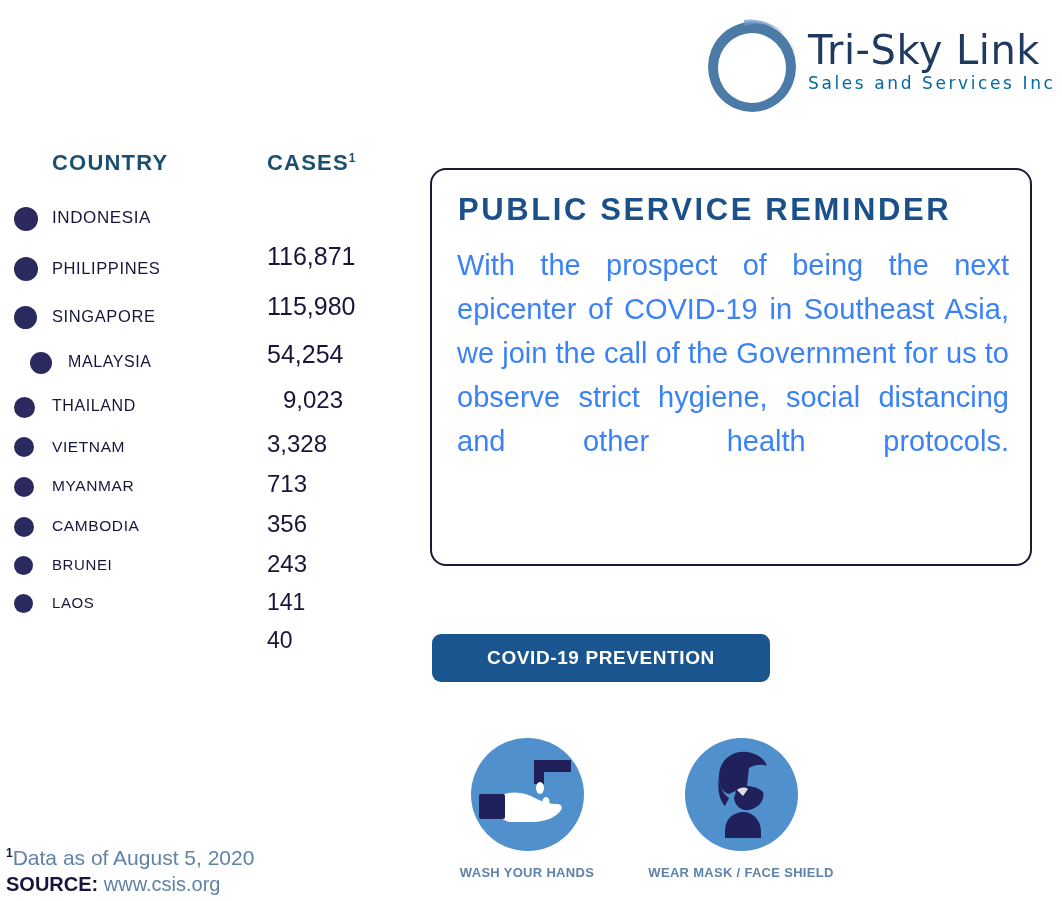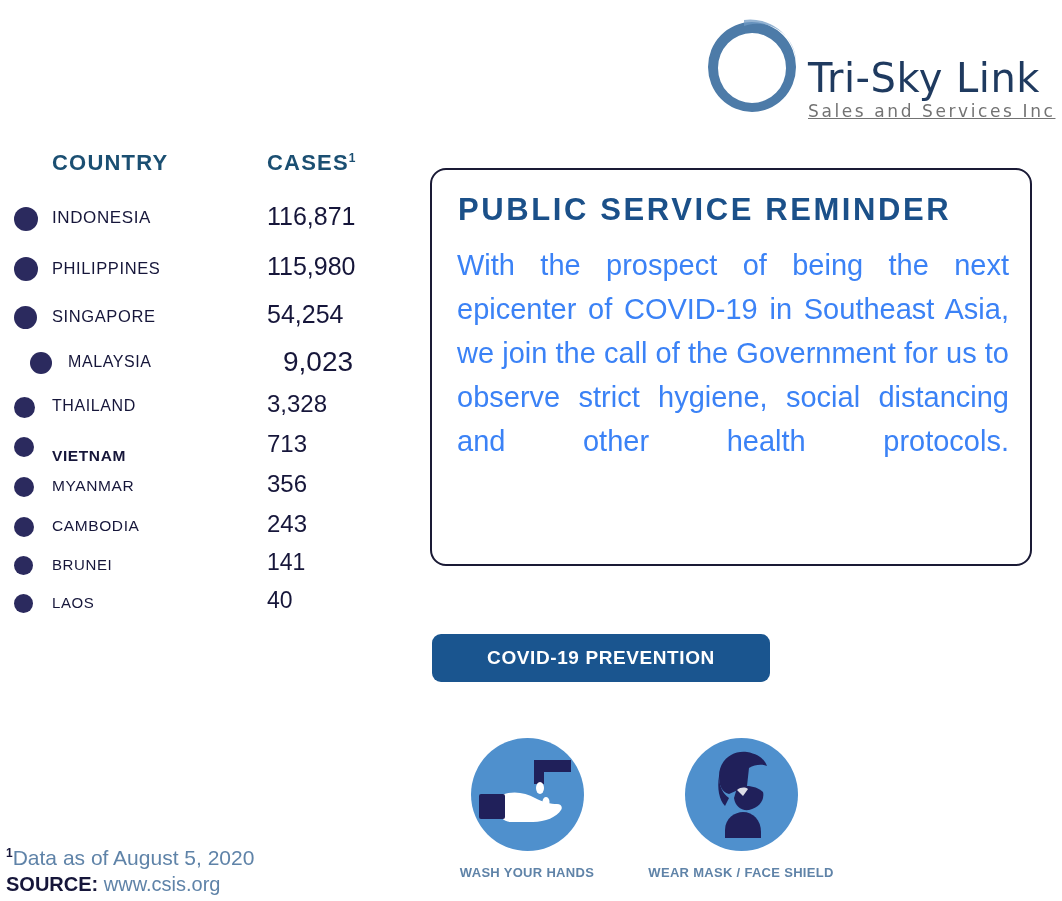--- a/index.html
+++ b/index.html
@@ -7,29 +7,29 @@
     width:1062px;height:901px;position:relative;overflow:hidden;
     background:#ffffff;
     font-family:"Liberation Sans", sans-serif;
     -webkit-font-smoothing:antialiased;
   }
   .abs{position:absolute;}
 
   
   #logo{left:700px;top:14px;width:340px;height:105px;}
   #logo-mark{position:absolute;left:0;top:2px;width:102px;height:100px;}
-  #logo-text{position:absolute;left:108px;top:14px;margin-top:28px;}
+  #logo-text{position:absolute;left:108px;top:14px;}
   .logo-name{
     font-size:40px;color:#1f3a5f;letter-spacing:0.5px;
     font-family:"DejaVu Sans", sans-serif;font-weight:400;line-height:44px;
     white-space:nowrap;
   }
   .logo-tag{
-    font-size:17px;color:#737373;letter-spacing:2.6px;line-height:20px;
-    font-family:"DejaVu Sans", sans-serif;white-space:nowrap;margin-top:1px;text-decoration:underline;
+    font-size:17px;color:#0369a1;letter-spacing:2.6px;line-height:20px;
+    font-family:"DejaVu Sans", sans-serif;white-space:nowrap;margin-top:1px;
   }
 
   
   #table-header{left:0;top:150px;width:400px;height:34px;}
   .th{
     position:absolute;font-weight:bold;font-size:22px;color:#1b4f72;
     letter-spacing:1.2px;
   }
   #th-country{left:52px;top:0;}
   #th-cases{left:267px;top:0;}
@@ -43,21 +43,21 @@
   .bullet{
     position:absolute;left:14px;border-radius:50%;background:#2b2a5e;
   }
   .country{
     position:absolute;left:52px;color:#16163a;font-weight:500;
     letter-spacing:0.6px;white-space:nowrap;
     font-family:"Liberation Sans", sans-serif;
   }
   .cases{
     position:absolute;left:267px;color:#16163a;
-    font-family:"Liberation Sans", sans-serif;white-space:nowrap;
+    font-family:"Liberation Sans", sans-serif;white-space:nowrap;margin-top:40px;
   }
 
   
   #psr-box{
     left:430px;top:168px;width:602px;height:398px;
     border:2px solid #1a1a35;border-radius:16px;box-sizing:border-box;
     background:#ffffff;
   }
   #psr-title{
     position:absolute;left:26px;top:22px;
@@ -140,30 +140,30 @@
       <span class="cases" style="font-size: 25px; top: -1.5px;">115,980</span>
     </div>
     <div class="row" style="position: absolute; left: 0px; top: 98px; width: 400px;">
       <span class="bullet" style="width: 23px; height: 23px; top: 4.5px; background: rgb(43, 42, 94);"></span>
       <span class="country" style="font-size: 16.5px; top: 5.77px;">SINGAPORE</span>
       <span class="cases" style="font-size: 25px; top: -1.5px;">54,254</span>
     </div>
     <div class="row" style="position: absolute; left: 16px; top: 144px; width: 400px;">
       <span class="bullet" style="width: 22px; height: 22px; top: 5px; background: rgb(43, 42, 94);"></span>
       <span class="country" style="font-size: 16px; top: 6.08px;">MALAYSIA</span>
-      <span class="cases" style="font-size: 28px; top: -0.8px;">9,023</span>
+      <span class="cases" style="font-size: 24px; top: -0.8px;">9,023</span>
     </div>
     <div class="row" style="position: absolute; left: 0px; top: 188px; width: 400px;">
       <span class="bullet" style="width: 21px; height: 21px; top: 5.5px; background: rgb(43, 42, 94);"></span>
       <span class="country" style="font-size: 16px; top: 6.08px;">THAILAND</span>
       <span class="cases" style="font-size: 24px; top: -0.8px;">3,328</span>
     </div>
     <div class="row" style="position: absolute; left: 0px; top: 228px; width: 400px;">
       <span class="bullet" style="width: 20px; height: 20px; top: 6px; background: rgb(43, 42, 94);"></span>
-      <span class="country" style="font-size: 15.5px; top: 16px; font-weight: bold;">VIETNAM</span>
+      <span class="country" style="font-size: 15.5px; top: 7px;">VIETNAM</span>
       <span class="cases" style="font-size: 24px; top: -0.8px;">713</span>
     </div>
     <div class="row" style="position: absolute; left: 0px; top: 268px; width: 400px;">
       <span class="bullet" style="width: 20px; height: 20px; top: 6px; background: rgb(43, 42, 94);"></span>
       <span class="country" style="font-size: 15.5px; top: 6.39px;">MYANMAR</span>
       <span class="cases" style="font-size: 24px; top: -0.8px;">356</span>
     </div>
     <div class="row" style="position: absolute; left: 0px; top: 308px; width: 400px;">
       <span class="bullet" style="width: 20px; height: 20px; top: 6px; background: rgb(43, 42, 94);"></span>
       <span class="country" style="font-size: 15.5px; top: 6.39px;">CAMBODIA</span>

